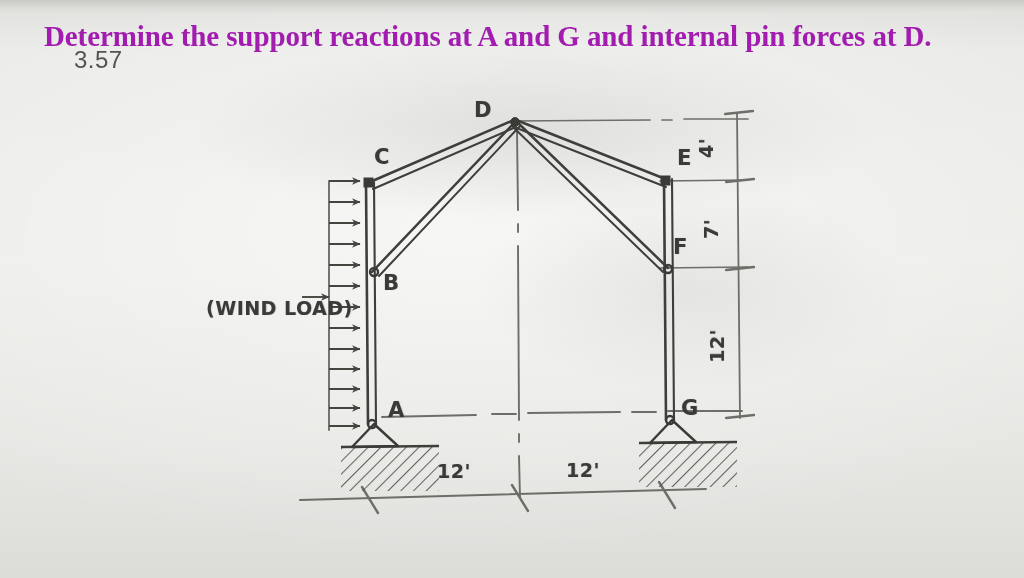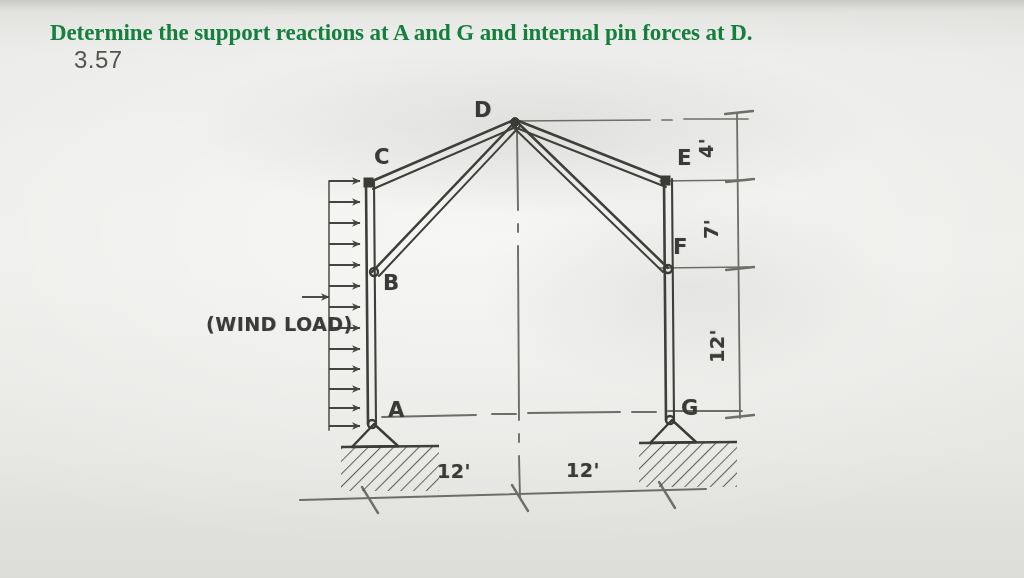--- a/index.html
+++ b/index.html
@@ -46,25 +46,24 @@
   }
 
   
   .heading {
     position: absolute;
     left: 44px;
     top: 20px;
     width: 940px;
     font-family: "Liberation Serif", serif;
     font-weight: bold;
-    font-size: 23px;
+    font-size: 29px;
     letter-spacing: -0.1px;
-    color: #15803d;
+    color: #a21caf;
     white-space: nowrap;
-    margin-left: 6px;
   }
   .prob-number {
     position: absolute;
     left: 74px;
     top: 46px;
     font-family: "Liberation Sans", sans-serif;
     font-size: 24px;
     color: #54544f;
     letter-spacing: 0.5px;
   }
@@ -226,21 +225,21 @@
   <div class="hand node-label" style="left:474px; top:98px;">D</div>
 
   <div class="hand node-label" style="left:388px; top:398px;">A</div>
 
   <div class="hand node-label" style="left:677px; top:146px;">E</div>
 
   <div class="hand node-label" style="left:673px; top:235px;">F</div>
 
   <div class="hand node-label" style="left:681px; top:396px;">G</div>
 
-  <div class="hand load-text" style="left:206px; top:297px;margin-top:16px;">(WIND LOAD)</div>
+  <div class="hand load-text" style="left:206px; top:297px;">(WIND LOAD)</div>
 
   <div class="hand dim-text" style="left:437px; top:460px;">12'</div>
   <div class="hand dim-text" style="left:566px; top:459px;">12'</div>
 
   <div class="hand dim-text rot" style="left:696px; top:137px;">4'</div>
   <div class="hand dim-text rot" style="left:701px; top:218px;">7'</div>
   <div class="hand dim-text rot" style="left:700px; top:335px;">12'</div>
 
 </div>
 

